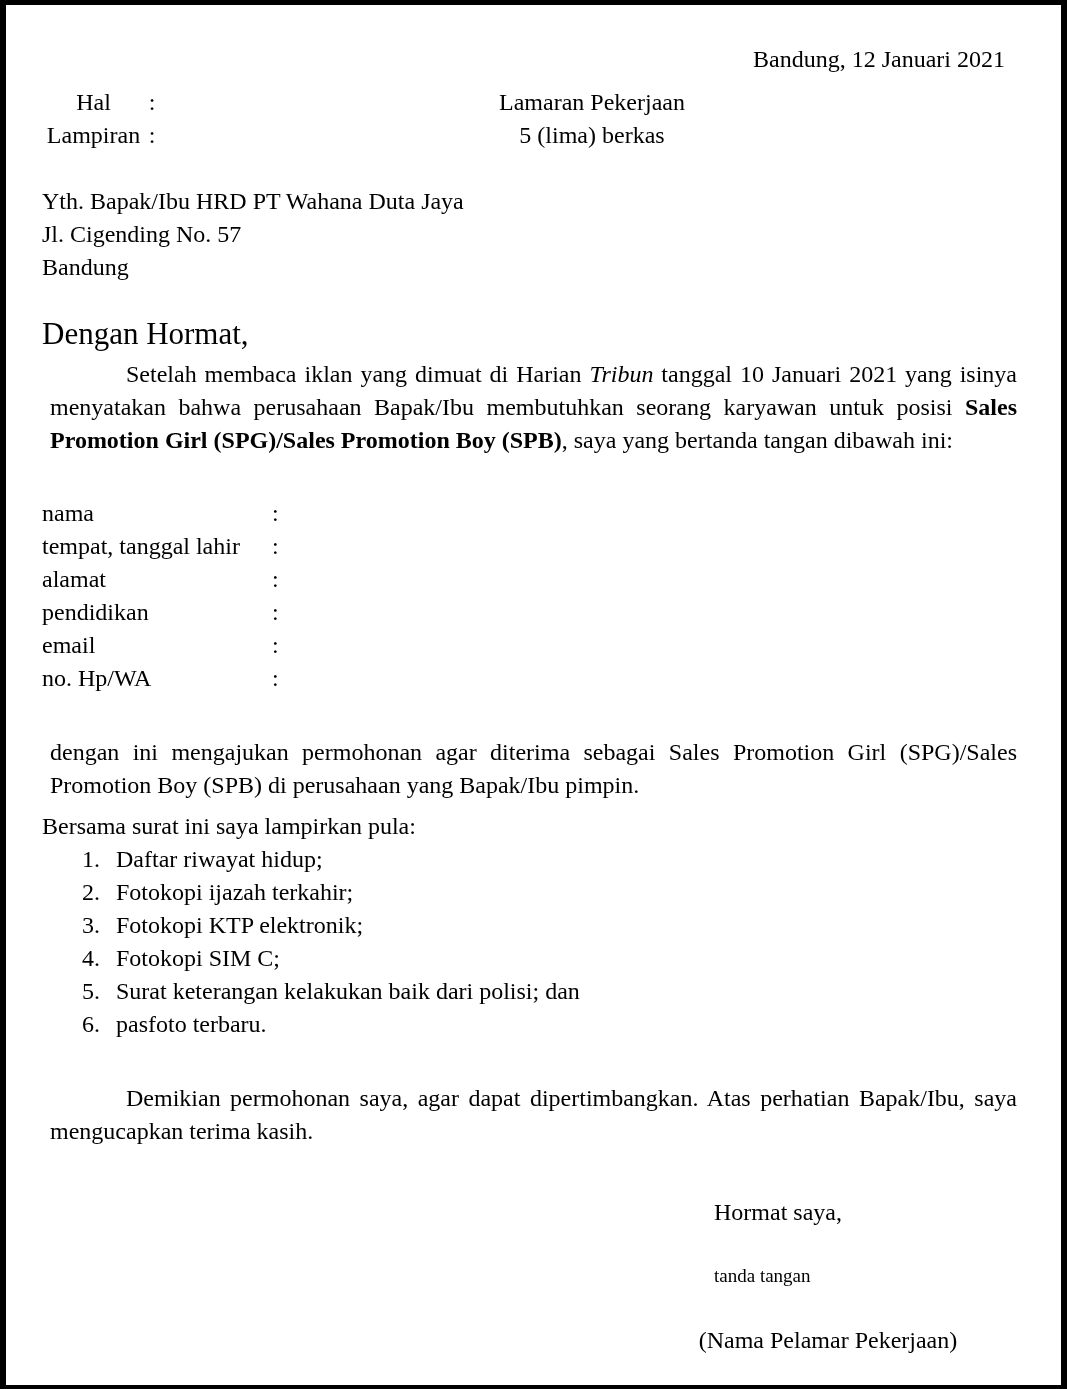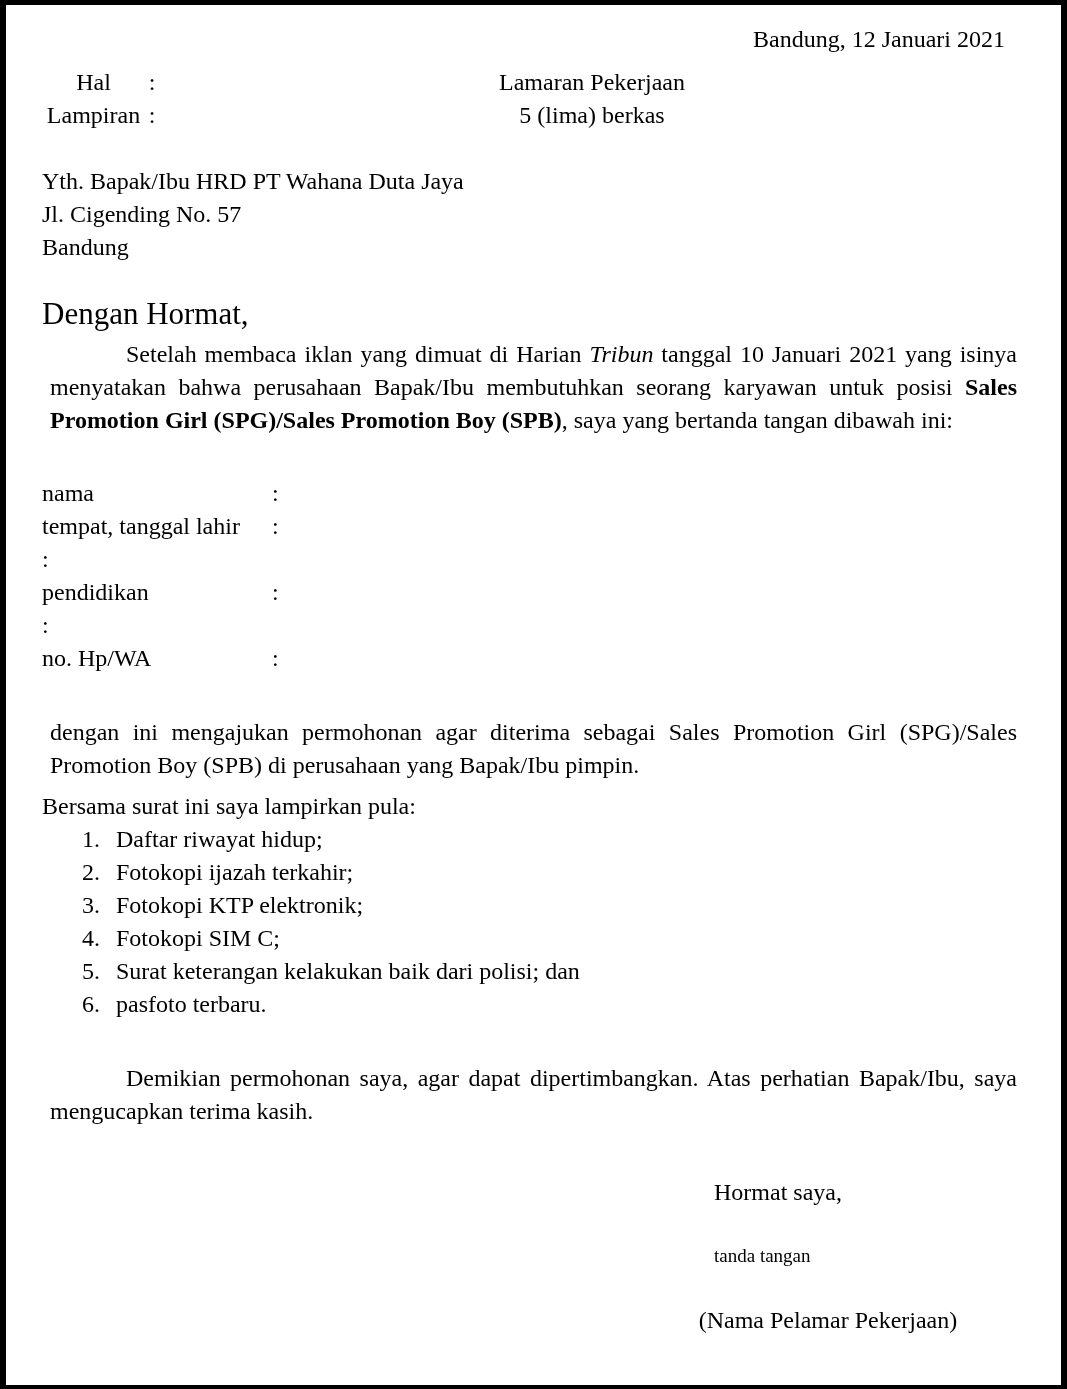--- a/index.html
+++ b/index.html
@@ -29,20 +29,21 @@
     left: 36px;
     right: 36px;
     top: 18px;
     bottom: 0;
   }
   .date-line {
     text-align: right;
     font-size: 24px;
     line-height: 33px;
     padding-right: 20px;
+    margin-top: 20px;
   }
   .subject-block {
     margin-top: 10px;
   }
   .kv-row {
     font-size: 24px;
     line-height: 33px;
     display: flex;
     text-align: center;
   }
@@ -184,29 +185,31 @@
         <span class="field-label">nama</span>
         <span class="field-colon">:</span>
         <span class="field-value"></span>
       </div>
       <div class="field-row">
         <span class="field-label">tempat, tanggal lahir</span>
         <span class="field-colon">:</span>
         <span class="field-value"></span>
       </div>
       <div class="field-row">
+        <span class="field-label">alamat</span>
         <span class="field-colon">:</span>
         <span class="field-value"></span>
       </div>
       <div class="field-row">
         <span class="field-label">pendidikan</span>
         <span class="field-colon">:</span>
         <span class="field-value"></span>
       </div>
       <div class="field-row">
+        <span class="field-label">email</span>
         <span class="field-colon">:</span>
         <span class="field-value"></span>
       </div>
       <div class="field-row">
         <span class="field-label">no. Hp/WA</span>
         <span class="field-colon">:</span>
         <span class="field-value"></span>
       </div>
     </div>
 

